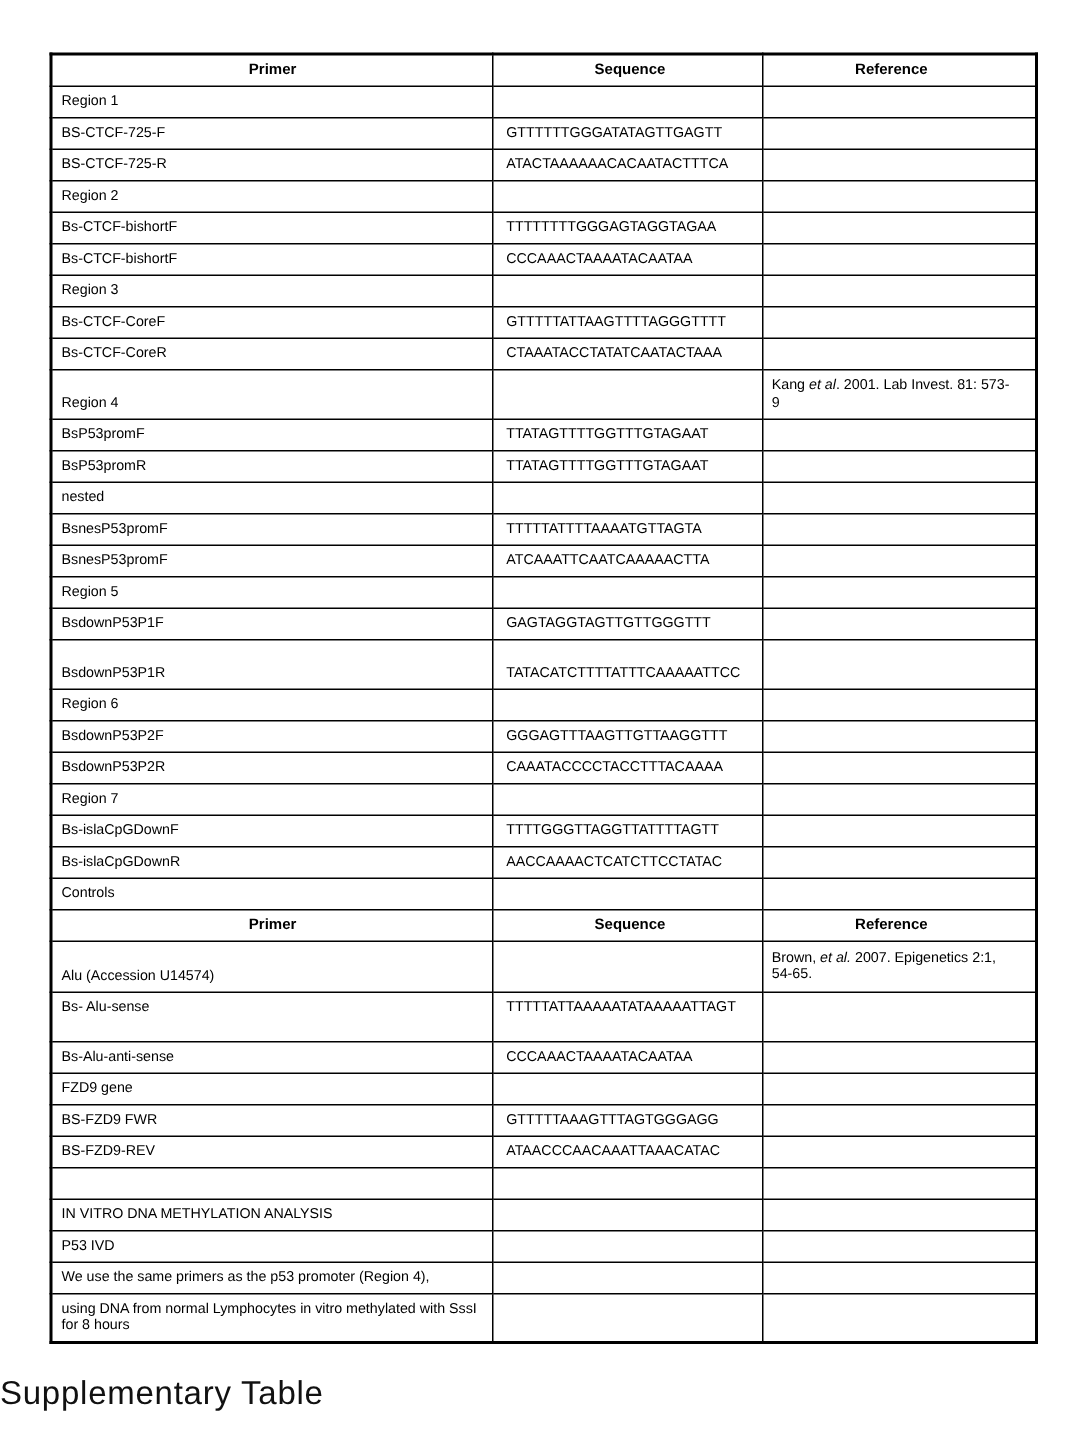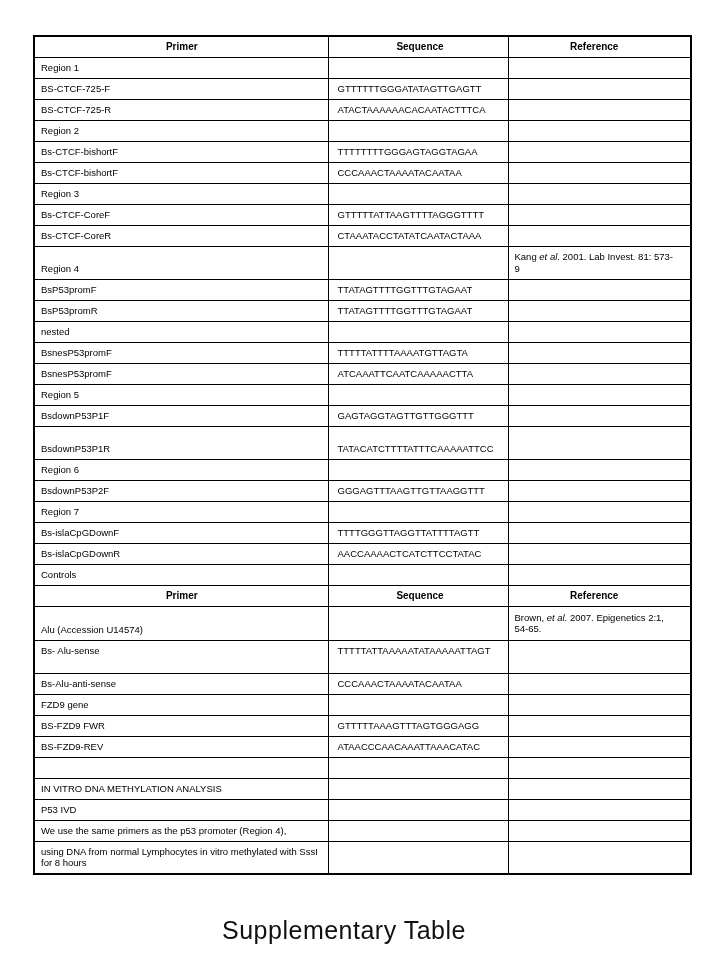--- a/index.html
+++ b/index.html
@@ -46,22 +46,22 @@
   tr.v-bottom td:nth-child(1),
   tr.v-bottom td:nth-child(2) { vertical-align: bottom; padding-bottom: 4px; }
   tr.v-top td:nth-child(1),
   tr.v-top td:nth-child(2) { vertical-align: top; padding-top: 4px; }
   .it { font-style: italic; }
   .title {
     position: absolute;
     left: 0;
     width: 688px;
     top: 916px;
-    text-align: center;
-    font-size: 25px;
+    text-align: left;
+    font-size: 22px;
     font-weight: normal;
     color: #111;
     letter-spacing: 0.5px;
   }
 </style>
 </head>
 <body>
 
 <div class="page">
   <table class="primer-table">
@@ -169,20 +169,25 @@
         <tr class="bold">
           <td>Region 6</td>
           <td></td>
           <td></td>
         </tr>
         <tr>
           <td>BsdownP53P2F</td>
           <td>GGGAGTTTAAGTTGTTAAGGTTT</td>
           <td></td>
         </tr>
+        <tr>
+          <td>BsdownP53P2R</td>
+          <td>CAAATACCCCTACCTTTACAAAA</td>
+          <td></td>
+        </tr>
         <tr class="bold">
           <td>Region 7</td>
           <td></td>
           <td></td>
         </tr>
         <tr>
           <td>Bs-islaCpGDownF</td>
           <td>TTTTGGGTTAGGTTATTTTAGTT</td>
           <td></td>
         </tr>

